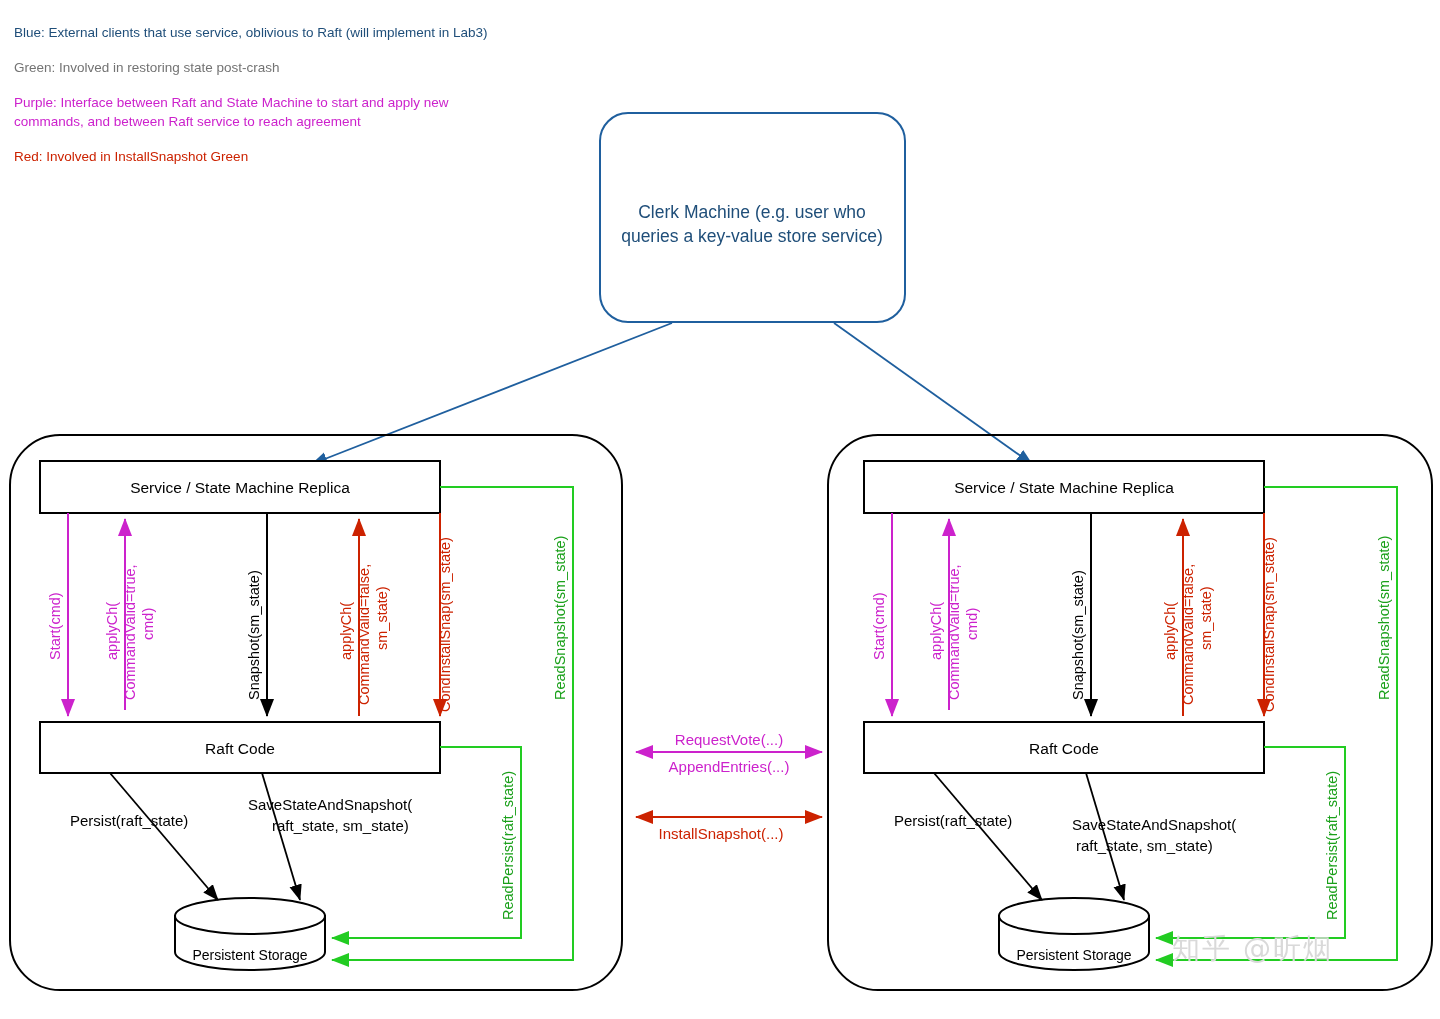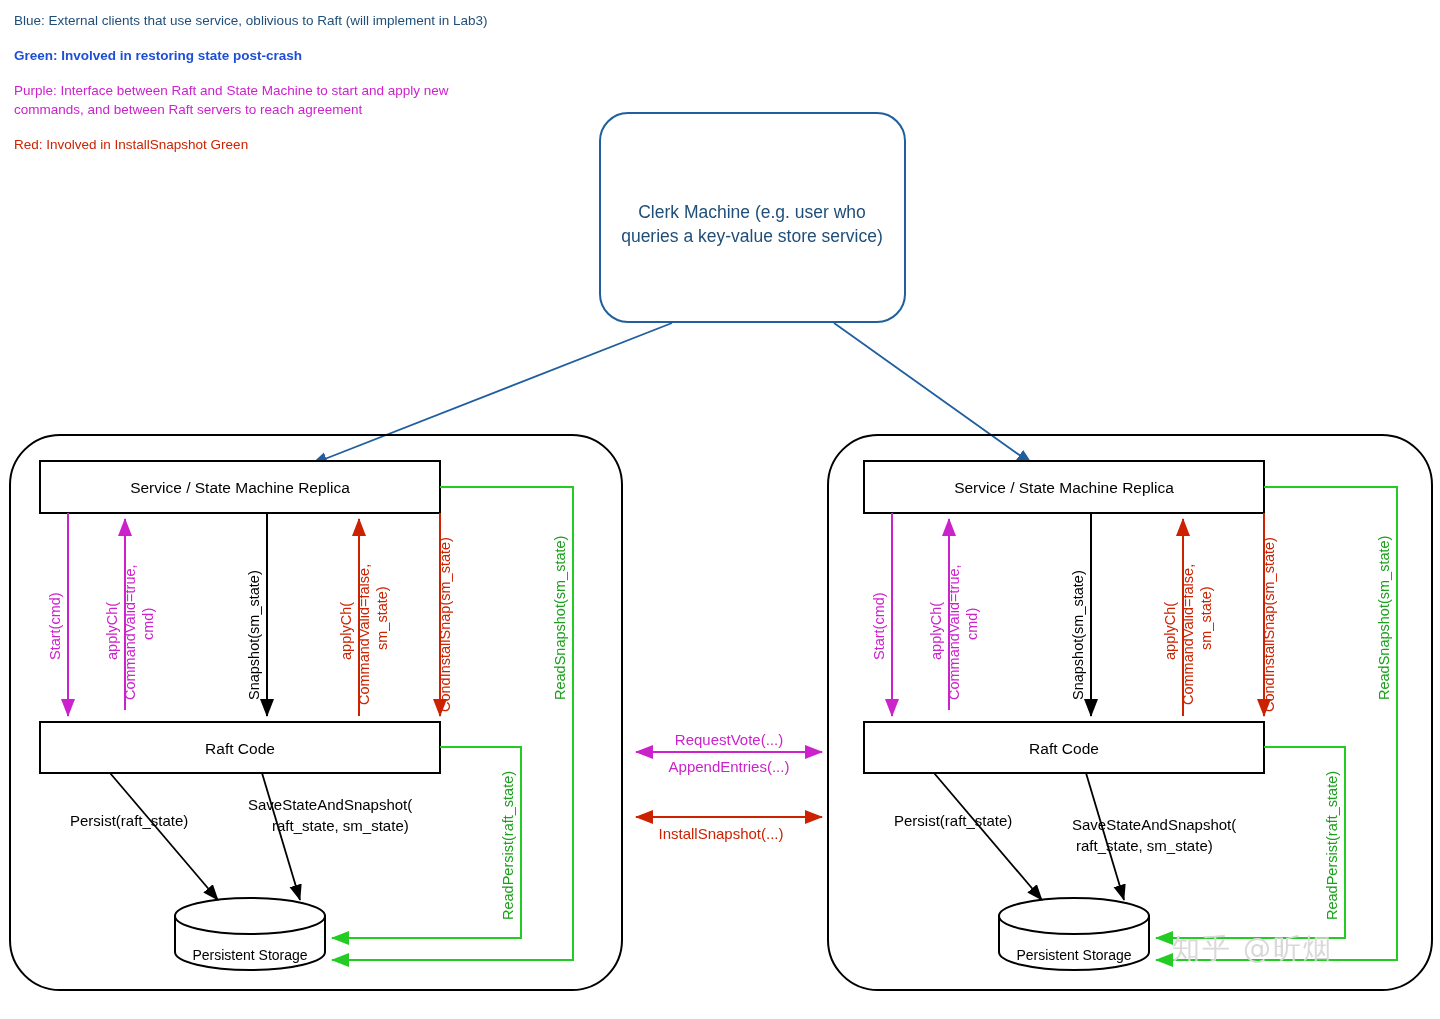--- a/index.html
+++ b/index.html
@@ -1,38 +1,38 @@
 <!DOCTYPE html>
 <html><head>
 <meta charset="utf-8">
 <style>
   html,body{margin:0;padding:0;background:#ffffff;}
   body{width:1440px;height:1019px;position:relative;overflow:hidden;
        font-family:"Liberation Sans","DejaVu Sans",sans-serif;}
   #root{position:absolute;left:0;top:0;width:1440px;height:1019px;}
   svg.layer{position:absolute;left:0;top:0;width:1440px;height:1019px;}
   .legend{position:absolute;left:14px;top:12px;width:500px;}
-  .legend p{margin:0 0 17px 0;font-size:13.5px;line-height:1.35;}
+  .legend p{margin:12px 0 17px 0;font-size:13.5px;line-height:1.35;}
   .lg-blue{color:#1f4e79;}
-  .lg-green{color:#1d4ed8;font-weight:bold;}
+  .lg-green{color:#737373;}
   .lg-purple{color:#cc22cc;}
   .lg-red{color:#cc2200;}
   .wm{position:absolute;left:1172px;top:930px;font-size:28px;color:#d9d9d9;
       letter-spacing:2px;font-family:"DejaVu Sans",sans-serif;white-space:nowrap;}
   text{font-family:"Liberation Sans","DejaVu Sans",sans-serif;}
 </style>
 </head>
 <body>
 
 <div id="root">
 
   <div class="legend">
     <p class="lg-blue">Blue: External clients that use service, oblivious to Raft (will implement in Lab3)</p>
     <p class="lg-green">Green: Involved in restoring state post-crash</p>
-    <p class="lg-purple">Purple: Interface between Raft and State Machine to start and apply new commands, and between Raft servers to reach agreement</p>
+    <p class="lg-purple">Purple: Interface between Raft and State Machine to start and apply new commands, and between Raft service to reach agreement</p>
     <p class="lg-red">Red: Involved in InstallSnapshot Green</p>
   </div>
 
   <svg class="layer" viewBox="0 0 1440 1019">
     <defs>
       <marker id="ah-blue" markerWidth="10" markerHeight="10" refX="8.5" refY="3.5" orient="auto">
         <polygon points="0 0, 9 3.5, 0 7" fill="#1f5f9e"></polygon>
       </marker>
       <marker id="ah-black" markerWidth="10" markerHeight="10" refX="8.5" refY="3.5" orient="auto">
         <polygon points="0 0, 9 3.5, 0 7" fill="#000000"></polygon>

